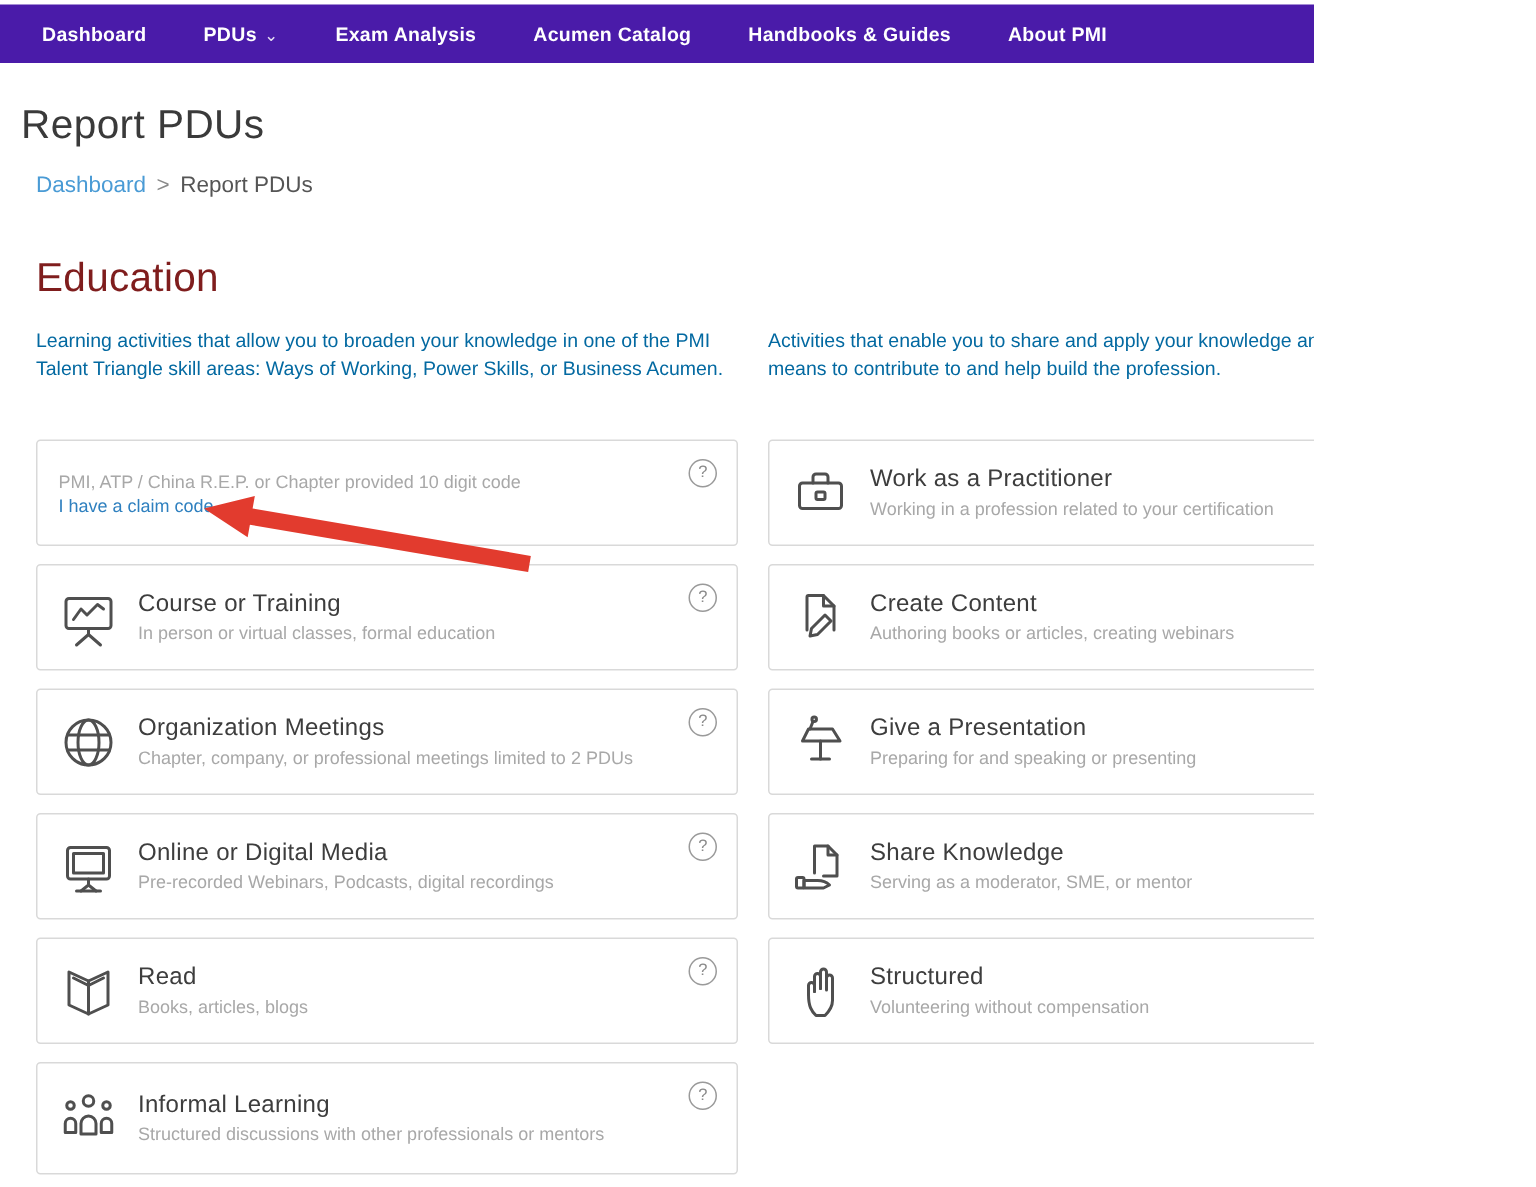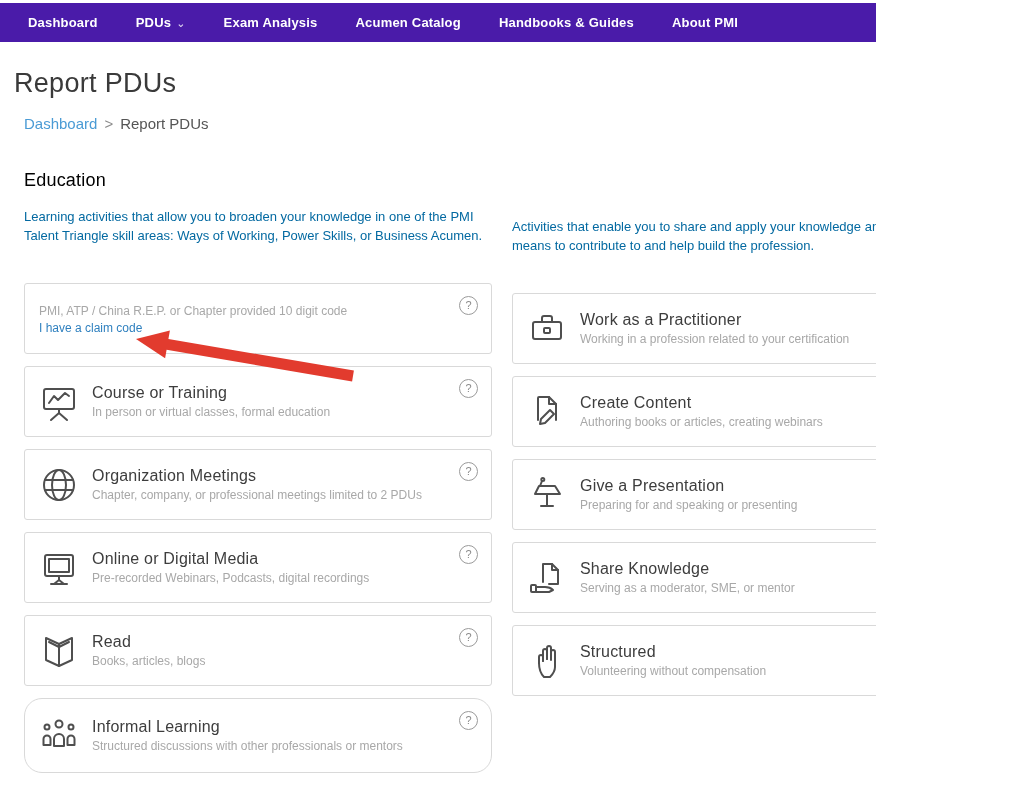--- a/index.html
+++ b/index.html
@@ -16,30 +16,30 @@
   
   .h1 { position:absolute; top:68px; left:14px; font-size:27px; font-weight:500; color:#3a3a3a; letter-spacing:.3px; }
   .crumbs { position:absolute; top:115px; left:24px; font-size:15px; color:#6b6b6b; }
   .crumbs a { color:#4a9bd5; text-decoration:none; cursor:pointer; }
   .crumbs .sep { margin:0 7px; color:#8a8a8a; }
   .crumbs .cur { color:#555; }
 
   
   .cols { position:absolute; top:170px; left:24px; display:flex; gap:20px; }
   .col { width:468px; }
-  .h2 { font-size:18px; font-weight:500; color:#000000; letter-spacing:.2px; }
+  .h2 { font-size:27px; font-weight:500; color:#7f1d1d; letter-spacing:.2px; }
   .desc { margin-top:17px; font-size:13px; line-height:1.45; color:#0369a1; height:30px; }
   .col-edu .desc { width:480px; }
   .col-give .desc { width:452px;margin-top:48px; }
   .cards { margin-top:45px; }
 
   
   .card { position:relative; border:1px solid #d9d9d9; border-radius:3px; background:#fff;
           height:71px; margin-bottom:12px; display:flex; align-items:center; padding:0 40px 0 14px; cursor:pointer; }
-  .card.tall { height:75px;border-radius:18px; }
+  .card.tall { height:75px; }
   .icon { width:40px; height:40px; flex:0 0 40px; margin-right:13px; }
   .icon svg { width:40px; height:40px; display:block; }
   .txt .title { font-size:16px; font-weight:500; color:#3d3d3d; letter-spacing:.2px; }
   .txt .sub { margin-top:3px; font-size:12px; color:#a8a8a8; }
   .txt .clink { margin-top:2px; font-size:12px; color:#2f80bf; text-decoration:none; display:inline-block; cursor:pointer; }
   .help { position:absolute; top:12px; right:13px; width:19px; height:19px; border:1.5px solid #9a9a9a;
           border-radius:50%; color:#8a8a8a; font-size:11px; line-height:16px; text-align:center; cursor:pointer; }
 
   
   .icon svg * { fill:none; stroke:#4f4f4f; stroke-width:2; stroke-linecap:round; stroke-linejoin:round; }

